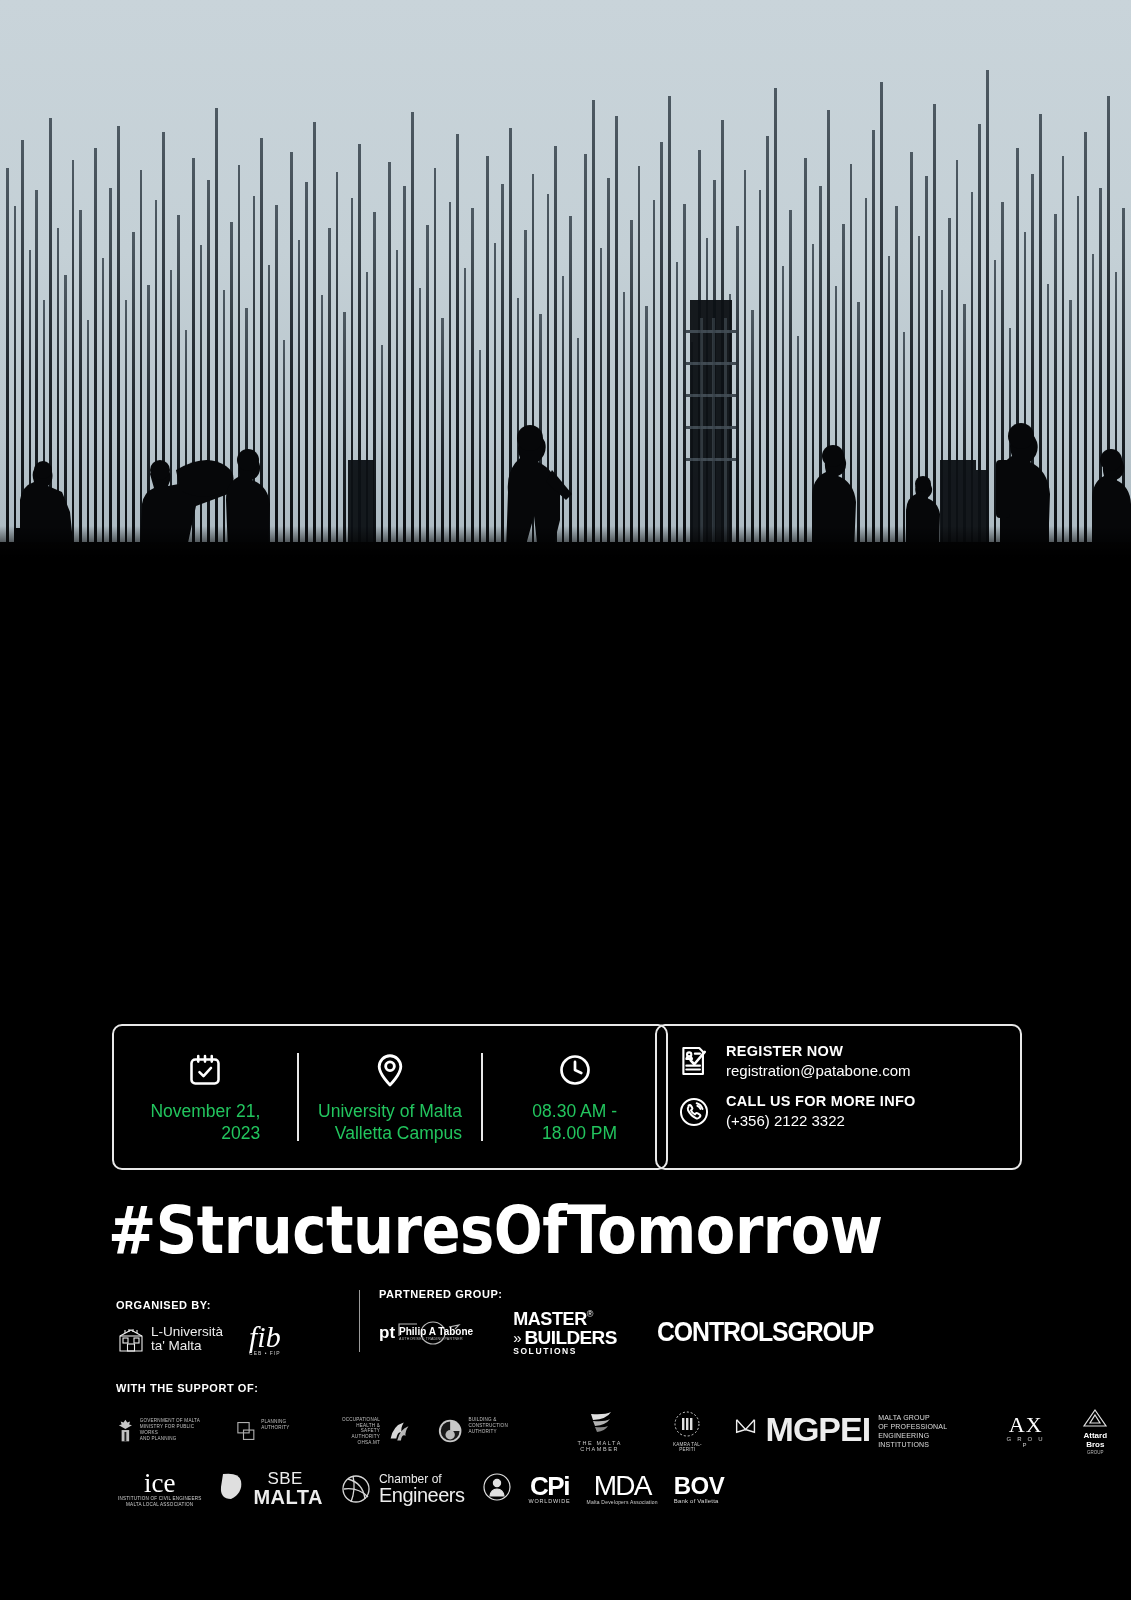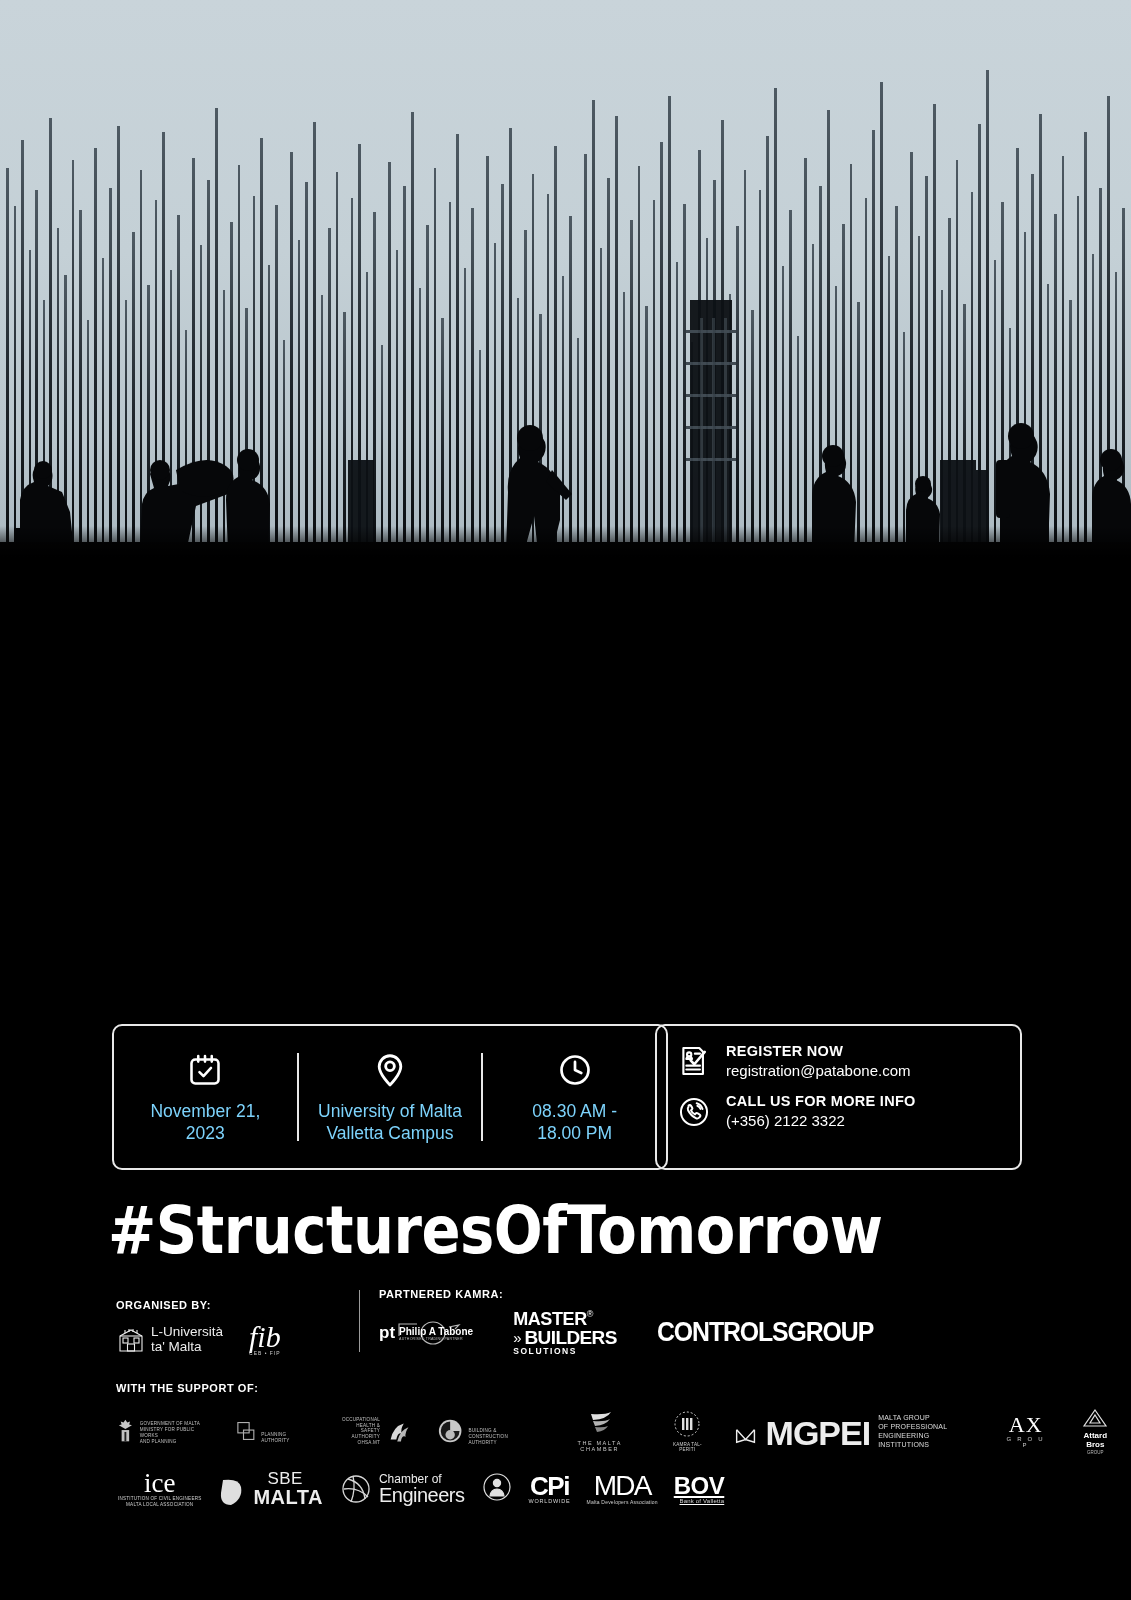--- a/index.html
+++ b/index.html
@@ -51,21 +51,21 @@
   }
 
   
   .info-row{position:absolute;left:112px;top:1024px;width:910px;height:150px;}
   .box{border:2px solid #e9e9e9;border-radius:10px;height:146px;box-sizing:border-box;}
   .box-left{position:absolute;left:0;top:0;width:556px;display:flex;align-items:center;}
   .box-right{position:absolute;right:0;top:0;width:367px;}
 
   .info-cell{flex:1;display:flex;flex-direction:column;align-items:center;justify-content:center;gap:10px;}
   .info-cell .ico{height:42px;display:flex;align-items:center;justify-content:center;}
-  .info-cell .txt{font-size:17.5px;line-height:1.25;text-align:center;color:#7dd3fc;}
+  .info-cell .txt{font-size:17.5px;line-height:1.25;text-align:right;color:#22c55e;}
   .vdiv{width:2px;height:88px;background:#e9e9e9;flex:0 0 2px;}
 
   .contact-rows{padding:16px 0 0 18px;}
   .crow{display:flex;align-items:center;gap:13px;margin-bottom:12px;}
   .crow .cico{width:38px;height:38px;display:flex;align-items:center;justify-content:center;flex:0 0 38px;}
   .crow .ctxt .ct-title{font-size:14.5px;font-weight:bold;letter-spacing:.3px;line-height:1.3;}
   .crow .ctxt .ct-sub{font-size:15px;line-height:1.3;}
 
   
   .hashtag{
@@ -80,21 +80,21 @@
   .partners{position:absolute;left:116px;top:1288px;width:1000px;height:70px;}
   .org-col{position:absolute;left:0;top:11px;width:228px;}
   .org-logos{display:flex;align-items:center;gap:26px;margin-top:12px;}
   .pipe-div{position:absolute;left:243px;top:2px;width:1px;height:62px;background:#9b9b9b;}
   .part-col{position:absolute;left:263px;top:0;width:740px;}
   .part-logos{display:flex;align-items:center;gap:40px;margin-top:10px;}
 
   .support{position:absolute;left:116px;top:1382px;width:1000px;}
   .sup-row{display:flex;align-items:center;gap:26px;margin-top:14px;}
   .sup-row.r2{gap:16px;margin-top:16px;padding-left:2px;}
-  .sup-logo{display:flex;align-items:flex-end;gap:5px;opacity:.93;}
+  .sup-logo{display:flex;align-items:flex-start;gap:5px;opacity:.93;}
   .lg-tiny{font-size:4.6px;line-height:1.25;color:#cfcfcf;letter-spacing:.2px;text-transform:uppercase;}
   .uom-text{font-size:13.5px;line-height:1.1;color:#fff;}
   .fib-text{font-family:"Liberation Serif","DejaVu Serif",serif;font-style:italic;font-size:30px;color:#fff;line-height:.9;}
   .fib-sub{font-size:5px;letter-spacing:1px;color:#cfcfcf;text-align:center;}
   .mb-top{font-size:18px;font-weight:bold;letter-spacing:-.4px;line-height:1;}
   .mb-mid{font-size:19px;font-weight:bold;letter-spacing:-.6px;line-height:1;}
   .mb-bot{font-size:8.5px;font-weight:bold;letter-spacing:1.6px;line-height:1;}
   .cg-word{font-family:"Liberation Sans Narrow","Liberation Sans",sans-serif;font-weight:bold;font-size:27px;letter-spacing:-1.2px;line-height:1;transform:scaleX(.92);transform-origin:left center;}
   .mgpei-word{font-size:34px;font-weight:bold;letter-spacing:-1px;line-height:.95;}
   .mgpei-sub{font-size:7px;line-height:1.3;letter-spacing:.2px;color:#e8e8e8;}
@@ -454,21 +454,21 @@
         <div style="text-align:center;">
           <div class="fib-text">fib</div>
           <div class="fib-sub">CEB • FIP</div>
         </div>
       </div>
     </div>
 
     <div class="pipe-div"></div>
 
     <div class="part-col">
-      <div class="sec-label">PARTNERED KAMRA:</div>
+      <div class="sec-label">PARTNERED GROUP:</div>
       <div class="part-logos">
 
         <div style="position:relative;">
           <svg width="84" height="34" viewBox="0 0 84 34" fill="none" stroke="#d8d8d8" stroke-width="1.1" style="position:absolute;left:14px;top:-4px;opacity:.85;">
             <path d="M6 16 L6 4 L24 4"></path>
               <ellipse cx="40" cy="13" rx="12" ry="11"></ellipse>
               <path d="M56 7 L66 5 L62 9"></path>
           </svg>
           <div style="display:flex;align-items:flex-end;gap:4px;position:relative;">
             <div style="font-size:17px;font-weight:bold;line-height:1;color:#fff;">pt</div>
@@ -640,21 +640,21 @@
       <div style="text-align:center;">
         <div class="cpi-word">CPi</div>
         <div class="cpi-sub">WORLDWIDE</div>
       </div>
 
       <div style="text-align:center;">
         <div class="mda-word">MDA</div>
         <div class="mda-sub">Malta Developers Association</div>
       </div>
 
-      <div style="text-align:right;text-decoration:underline;">
+      <div style="text-align:left;">
         <div class="bov-word">BOV</div>
         <div class="bov-sub">Bank of Valletta</div>
       </div>
 
     </div>
   </div>
 
 </div>
 
 </body></html>

